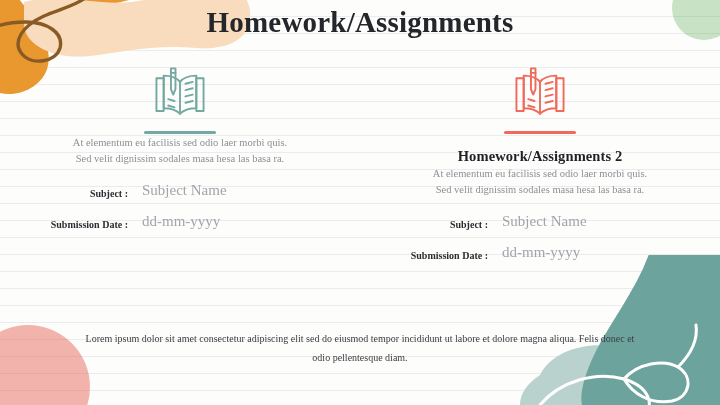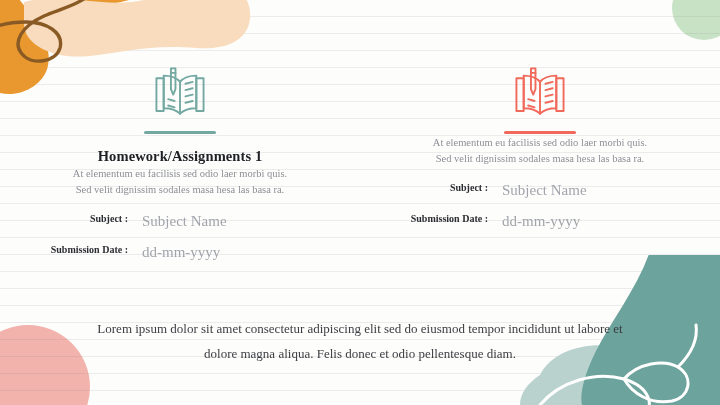--- a/index.html
+++ b/index.html
@@ -124,21 +124,21 @@
     text-align: center;
   }
 
   
   .fields {
     margin-top: 16px;
     width: 100%;
   }
   .field-row {
     display: flex;
-    align-items: flex-start;
+    align-items: flex-end;
     margin-bottom: 14px;
   }
   .field-label {
     font-size: 10px;
     font-weight: bold;
     color: #2b2c31;
     width: 106px;
     text-align: right;
     padding-right: 14px;
     box-sizing: border-box;
@@ -152,21 +152,21 @@
 
   
   .footer-para {
     position: absolute;
     bottom: 38px;
     left: 0;
     width: 100%;
     text-align: center;
     padding: 0 84px;
     box-sizing: border-box;
-    font-size: 13px;
+    font-size: 10px;
     line-height: 1.92;
     color: #3c3d42;
     z-index: 5;
   }
 </style>
 </head>
 <body>
 
 <div class="slide">
 
@@ -189,20 +189,21 @@
   </svg>
 
   <svg class="deco-br" viewBox="0 0 220 150">
     <path d="M 40,120 C 52,96 86,86 118,92 C 150,98 174,120 180,150 L 20,150 C 20,138 28,128 40,120 Z" fill="#b9d2ce"></path>
     <path d="M 152,-10 C 140,30 112,64 96,96 C 82,124 80,142 82,150 L 232,150 L 232,-10 Z" fill="#6ca39c"></path>
     <path d="M 40,150 C 60,126 96,116 124,124 C 150,132 156,152 142,160" fill="none" stroke="#ffffff" stroke-width="3" stroke-linecap="round"></path>
     <path d="M 124,124 C 138,108 164,104 178,112 C 194,122 190,142 172,146 C 150,150 132,138 124,124 Z" fill="none" stroke="#ffffff" stroke-width="3" stroke-linecap="round"></path>
     <path d="M 178,112 C 192,98 198,84 196,70" fill="none" stroke="#ffffff" stroke-width="3" stroke-linecap="round"></path>
   </svg>
 
+  <div class="title">Homework/Assignments</div>
 
   <div class="columns">
 
     <div class="col">
       <span class="icon-wrap">
         <svg viewBox="0 0 64 64" width="58" height="58" fill="none" stroke="#74a9a1" stroke-width="2.1" stroke-linecap="round" stroke-linejoin="round">
           <path d="M6 18 H14 V54 H6 Z"></path>
           <path d="M58 18 H50 V54 H58 Z"></path>
           <path d="M32 22 C 28 17, 20 15, 14 15 V51 C 20 51, 28 53, 32 57"></path>
           <path d="M32 22 C 36 17, 44 15, 50 15 V51 C 44 51, 36 53, 32 57"></path>
@@ -211,21 +212,20 @@
           <path d="M38 31 L46 29"></path>
           <path d="M38 38 L46 36"></path>
           <path d="M38 45 L46 43"></path>
           <path d="M19 41 L26 43"></path>
           <path d="M19 48 L26 50"></path>
           <path d="M22 7 L27 7 L27 30 L24.5 36 L22 30 Z"></path>
           <path d="M22 12 L27 12"></path>
         </svg>
       </span>
       <div class="accent-rule" style="background:#74a9a1"></div>
-      <div class="col-heading">Homework/Assignments 1</div>
       <div class="col-body">
         <div>At elementum eu facilisis sed odio laer morbi quis.</div>
         <div>Sed velit dignissim sodales masa hesa las basa ra.</div>
       </div>
       <div class="fields">
         <div class="field-row">
           <span class="field-label">Subject :</span>
           <span class="field-value">Subject Name</span>
         </div>
         <div class="field-row">
@@ -247,20 +247,21 @@
           <path d="M38 31 L46 29"></path>
           <path d="M38 38 L46 36"></path>
           <path d="M38 45 L46 43"></path>
           <path d="M19 41 L26 43"></path>
           <path d="M19 48 L26 50"></path>
           <path d="M22 7 L27 7 L27 30 L24.5 36 L22 30 Z"></path>
           <path d="M22 12 L27 12"></path>
         </svg>
       </span>
       <div class="accent-rule" style="background:#f0695a"></div>
+      <div class="col-heading">Homework/Assignments 2</div>
       <div class="col-body">
         <div>At elementum eu facilisis sed odio laer morbi quis.</div>
         <div>Sed velit dignissim sodales masa hesa las basa ra.</div>
       </div>
       <div class="fields">
         <div class="field-row">
           <span class="field-label">Subject :</span>
           <span class="field-value">Subject Name</span>
         </div>
         <div class="field-row">

